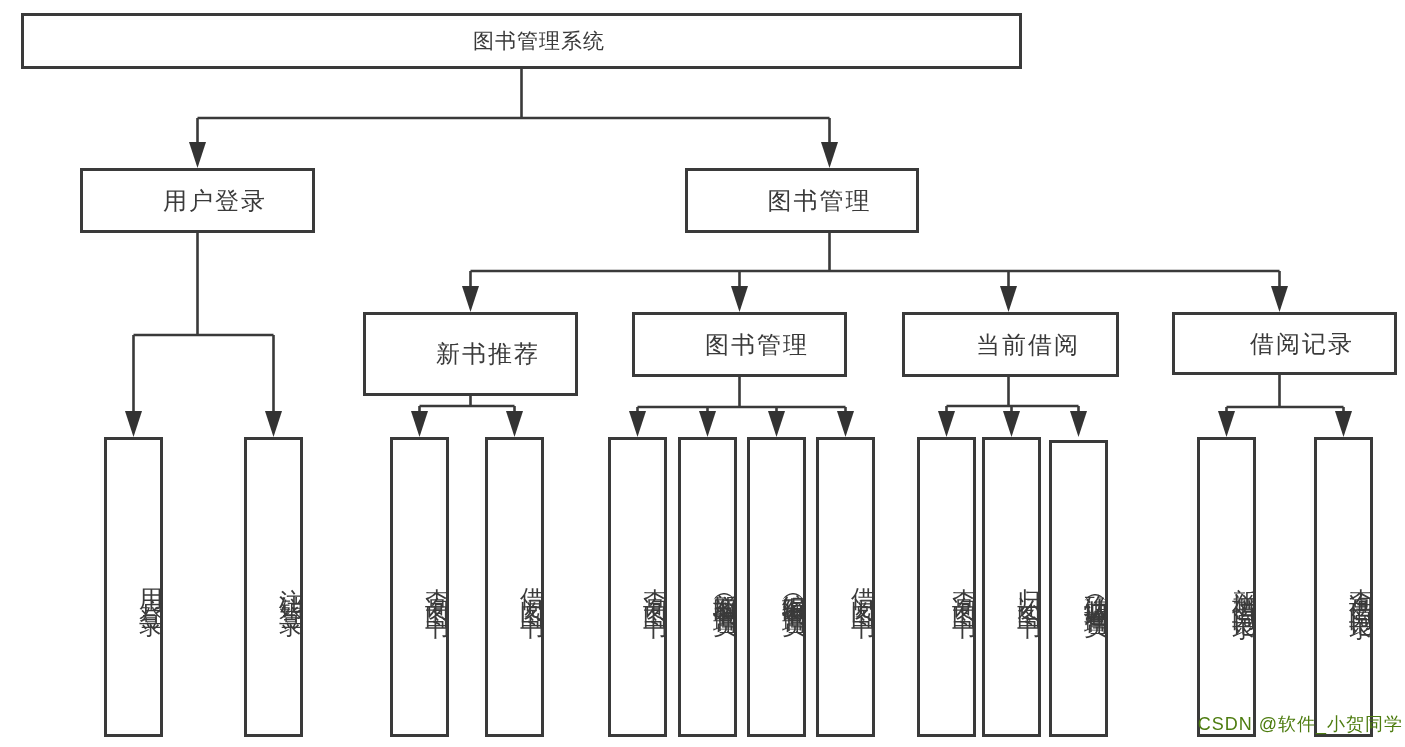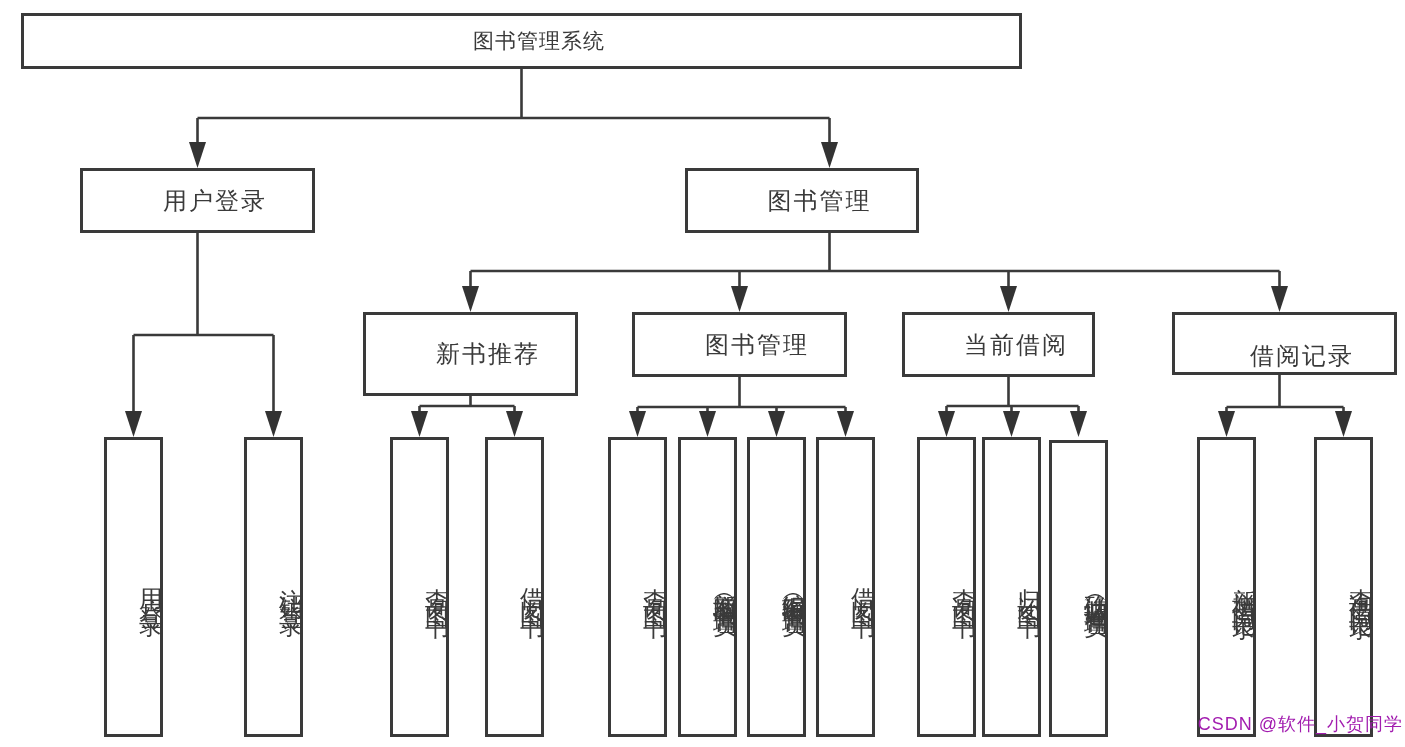--- a/index.html
+++ b/index.html
@@ -49,21 +49,21 @@
     font-size: 24px;
     line-height: 1;
     color: #3a3a3a;
     white-space: nowrap;
   }
   #watermark {
     position: absolute;
     right: 2px;
     top: 712px;
     font-size: 18px;
-    color: #a21caf;
+    color: #4d7c0f;
     letter-spacing: 1px;
     white-space: nowrap;
     z-index: 5;
   }
 </style>
 </head>
 <body>
 
 <div id="stage">
 
@@ -124,24 +124,24 @@
   <div class="node" style="left:685px; top:168px; width:234px; height:65px;">
     <span class="h-label">图书管理</span>
   </div>
 
   <div class="node" style="left:363px; top:312px; width:215px; height:84px;">
     <span class="h-label">新书推荐</span>
   </div>
   <div class="node" style="left:632px; top:312px; width:215px; height:65px;">
     <span class="h-label">图书管理</span>
   </div>
-  <div class="node" style="left:902px; top:312px; width:193px; height:65px;">
+  <div class="node" style="left:902px; top:312px; width:217px; height:65px;">
     <span class="h-label">当前借阅</span>
   </div>
-  <div class="node" style="left:1172px; top:312px; width:225px; height:63px;align-items:flex-end;">
+  <div class="node" style="left:1172px; top:312px; width:225px; height:63px;">
     <span class="h-label">借阅记录</span>
   </div>
 
   <div class="node leaf" style="left:104px; top:437px; width:59px; height:300px;">
     <span class="v-label" style="letter-spacing: 9px;">用户登录</span>
   </div>
   <div class="node leaf" style="left:244px; top:437px; width:59px; height:300px;">
     <span class="v-label" style="letter-spacing: 9px;">注销登录</span>
   </div>
 

